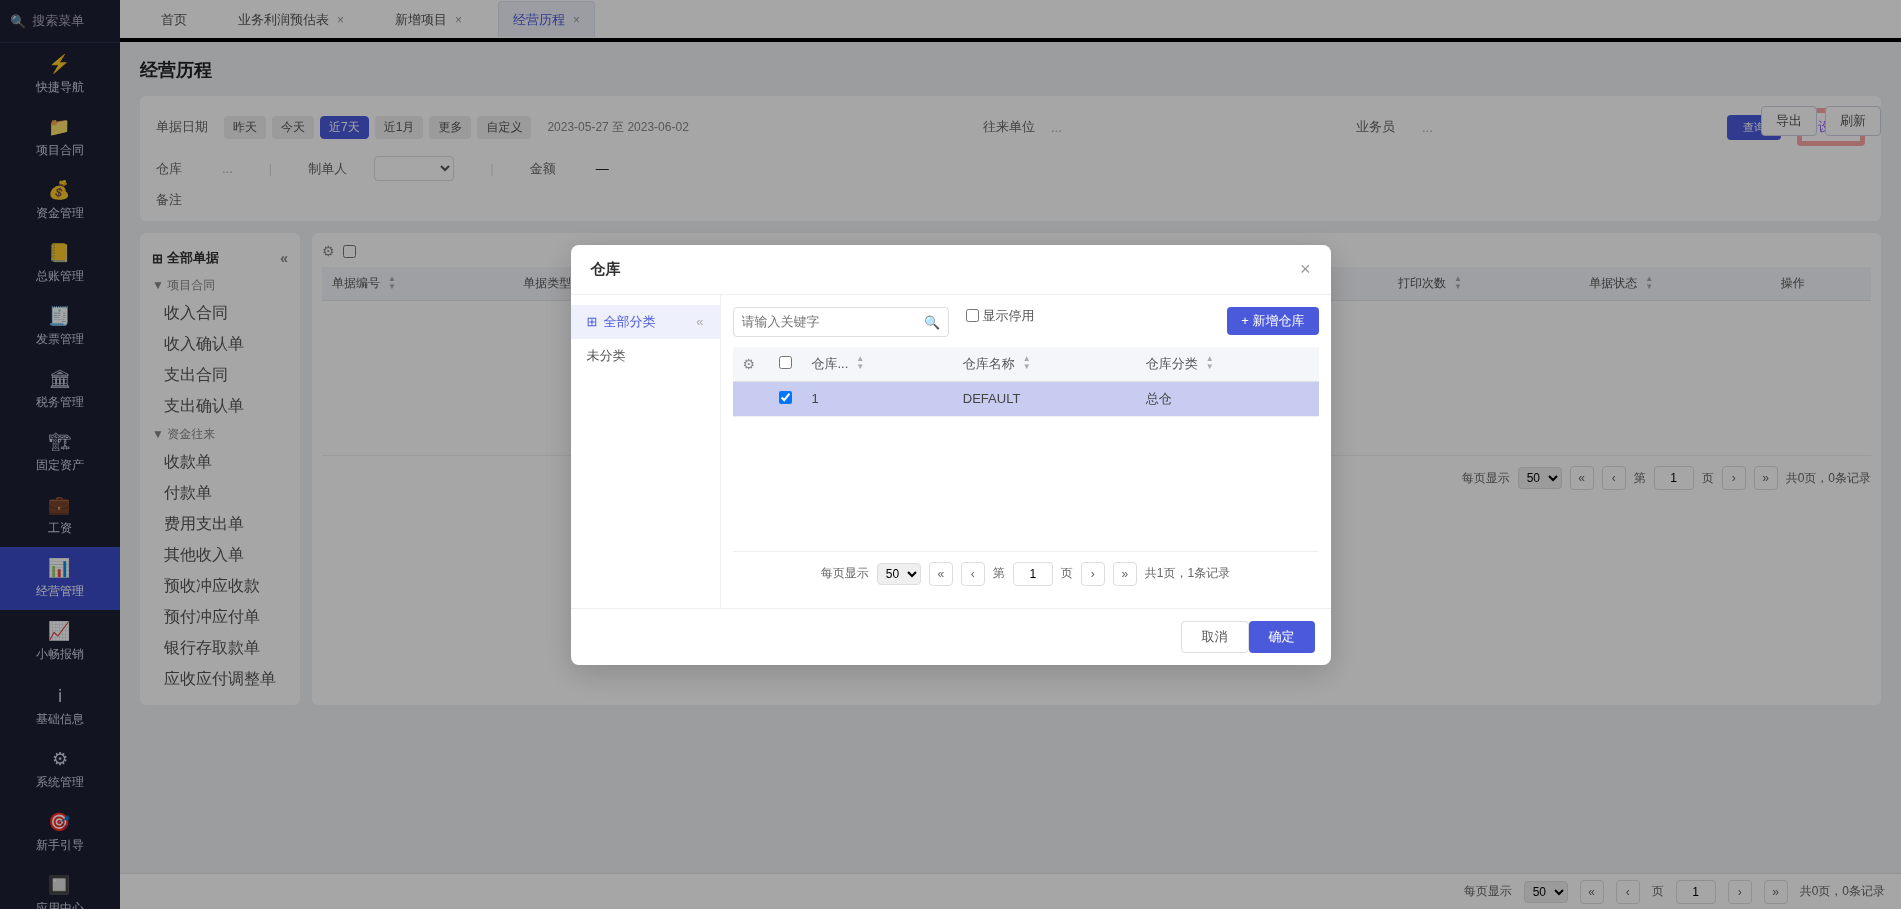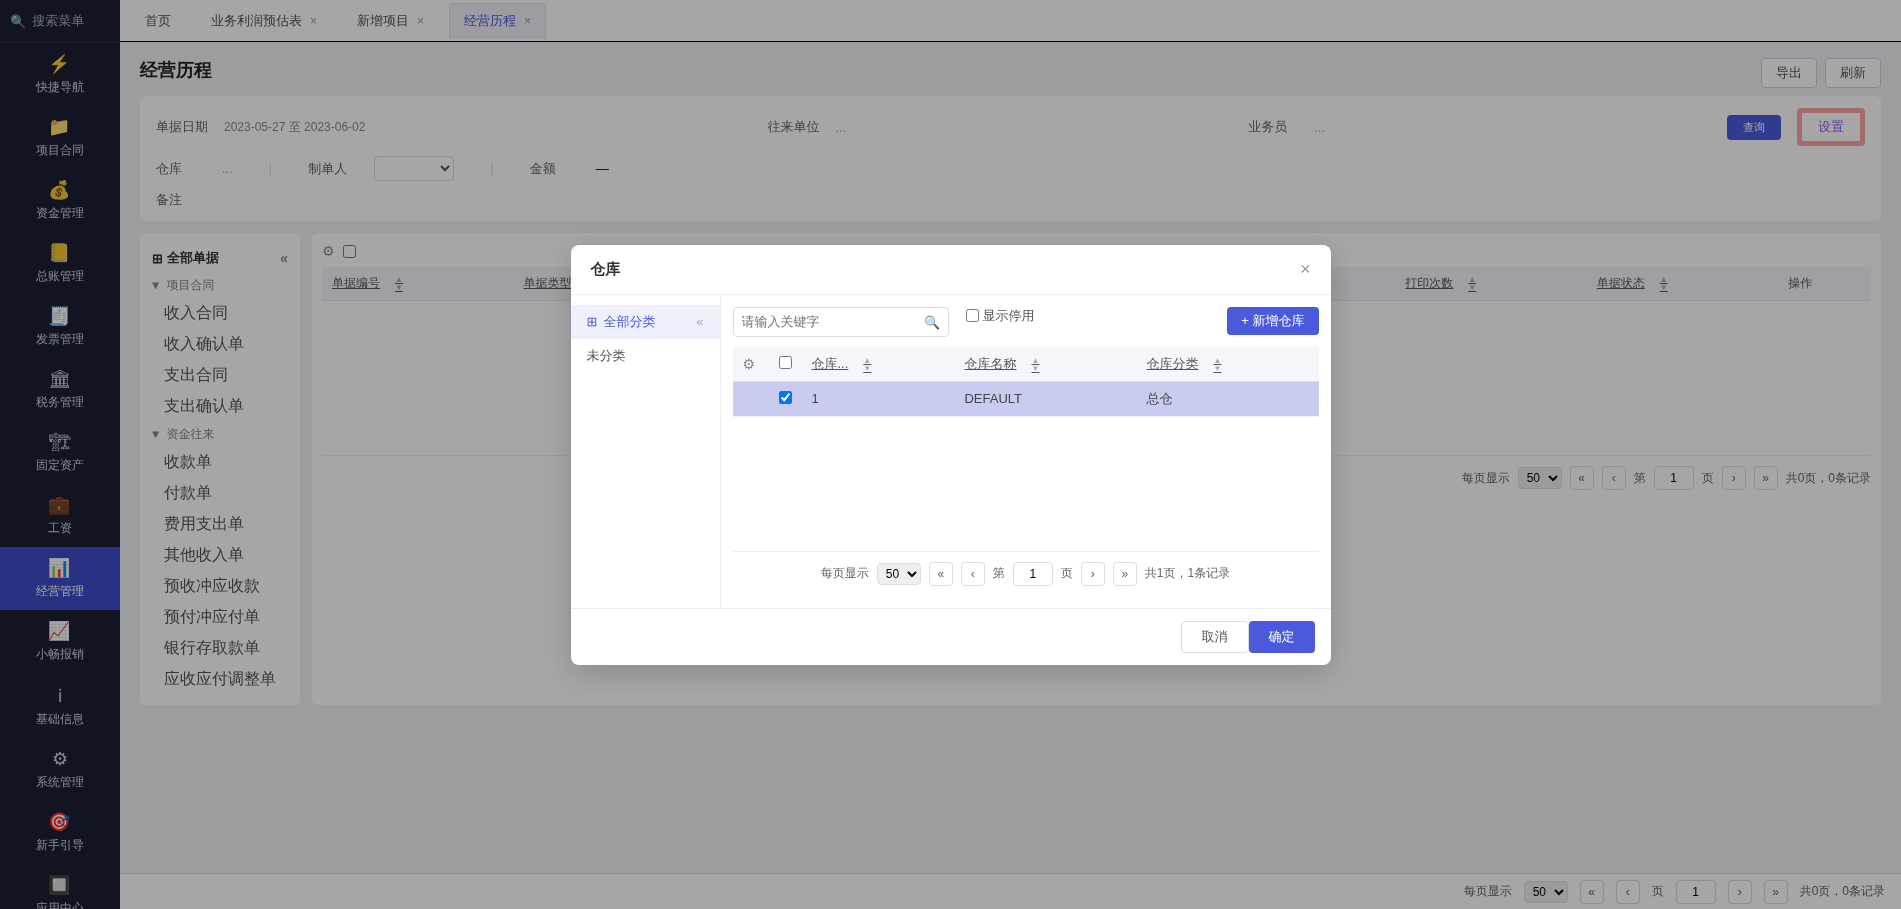--- a/index.html
+++ b/index.html
@@ -21,23 +21,23 @@
     .sidebar-item.active { background: #3b4cca; color: #fff; }
     .sidebar-icon { font-size: 18px; }
 
     
     .main-area {
       margin-left: 120px; display: flex; flex-direction: column; height: 100%;
     }
 
     
     .tab-bar {
-      background: #fff; border-bottom: 1px solid #000000;
-      display: flex; align-items: center; padding: 0 10px; height: 42px;
-      gap: 10px;
+      background: #fff; border-bottom: 4px solid #000000;
+      display: flex; align-items: center; padding: 0 26px; height: 42px;
+      gap: 21px;
     }
     .tab {
       padding: 0 14px; height: 36px; display: flex; align-items: center; gap: 4px;
       border-radius: 4px 4px 0 0; cursor: pointer; font-size: 13px; color: #555;
       border: 1px solid transparent; border-bottom: none; position: relative;
     }
     .tab.active {
       background: #f0f2fa; color: #4a5adb; border-color: #dde2f0;
       font-weight: 500;
     }
@@ -49,21 +49,21 @@
     }
     .page-title {
       font-size: 18px; font-weight: 600; color: #222; margin-bottom: 14px;
     }
     .page-actions-right {
       position: absolute; top: 16px; right: 20px;
       display: flex; gap: 8px;
     }
     .btn-export, .btn-refresh {
       padding: 5px 14px; border-radius: 4px; font-size: 13px; cursor: pointer;
-      border: 1px solid #d0d3e0; background: #fff; color: #555;
+      border: 1px solid #d0d3e0; background: #fff; color: #555; margin-top: 48px;
     }
 
     
     .filter-bar {
       background: #fff; border-radius: 6px; padding: 12px 16px; margin-bottom: 12px;
       display: flex; flex-direction: column; gap: 10px;
     }
     .filter-row {
       display: flex; align-items: center; gap: 16px; flex-wrap: wrap;
     }
@@ -92,21 +92,21 @@
     
     .content-row { display: flex; gap: 12px; }
     .sub-sidebar {
       width: 160px; background: #fff; border-radius: 6px; padding: 10px 0;
       flex-shrink: 0; min-height: 400px;
     }
     .sub-sidebar-header {
       display: flex; align-items: center; justify-content: space-between;
       padding: 6px 12px; font-size: 13px; font-weight: 600; color: #333;
     }
-    .sub-sidebar-group { padding: 4px 12px; color: #888; font-size: 12px; cursor: pointer; font-family: Liberation Mono, monospace; }
+    .sub-sidebar-group { padding: 4px 12px; color: #888; font-size: 12px; cursor: pointer; }
     .sub-sidebar-sub { padding: 5px 24px; cursor: pointer; font-size: 16px; color: #555; }
 
     
     .table-area {
       flex: 1; background: #fff; border-radius: 6px; padding: 10px; min-height: 400px;
     }
     .table-toolbar {
       display: flex; align-items: center; gap: 8px; margin-bottom: 8px;
     }
     table {
@@ -211,21 +211,21 @@
       border-top: 1px solid #eee;
     }
     .btn-cancel {
       padding: 6px 20px; border: 1px solid #ddd; border-radius: 4px;
       background: #fff; color: #555; cursor: pointer; font-size: 13px;
     }
     .btn-confirm {
       padding: 6px 20px; background: #4a5adb; color: #fff; border: none;
       border-radius: 4px; cursor: pointer; font-size: 13px;
     }
-    .col-sort { display: flex; align-items: flex-end; gap: 15px; cursor: pointer; text-decoration: underline; }
+    .col-sort { display: flex; align-items: flex-start; gap: 8px; cursor: pointer; }
     .sort-arrows { display: flex; flex-direction: column; font-size: 8px; line-height: 1; color: #aaa; }
     .gear-icon { color: #888; cursor: pointer; font-size: 14px; }
     .collapse-btn { cursor: pointer; color: #888; font-size: 14px; }
   </style>
 </head>
 <body>
 
 <div class="sidebar">
   <div class="sidebar-search">
     <span>🔍</span>
@@ -313,20 +313,28 @@
   <div class="page-content">
     <div class="page-title">经营历程</div>
     <div class="page-actions-right">
       <button class="btn-export">导出</button>
       <button class="btn-refresh">刷新</button>
     </div>
 
     <div class="filter-bar">
       <div class="filter-row">
         <span class="filter-label">单据日期</span>
+        <div class="filter-date-btns">
+          <button class="date-btn">昨天</button>
+          <button class="date-btn">今天</button>
+          <button class="date-btn active">近7天</button>
+          <button class="date-btn">近1月</button>
+          <button class="date-btn">更多</button>
+          <button class="date-btn">自定义</button>
+        </div>
         <span class="date-range">2023-05-27 至 2023-06-02</span>
         <span style="flex:1"></span>
         <span class="filter-label">往来单位</span>
         <span class="filter-dots">...</span>
         <span style="flex:1"></span>
         <span class="filter-label">业务员</span>
         <span class="filter-dots">...</span>
         <span style="flex:1"></span>
         <button class="btn-query">查询</button>
         <button class="btn-setting">设置</button>

